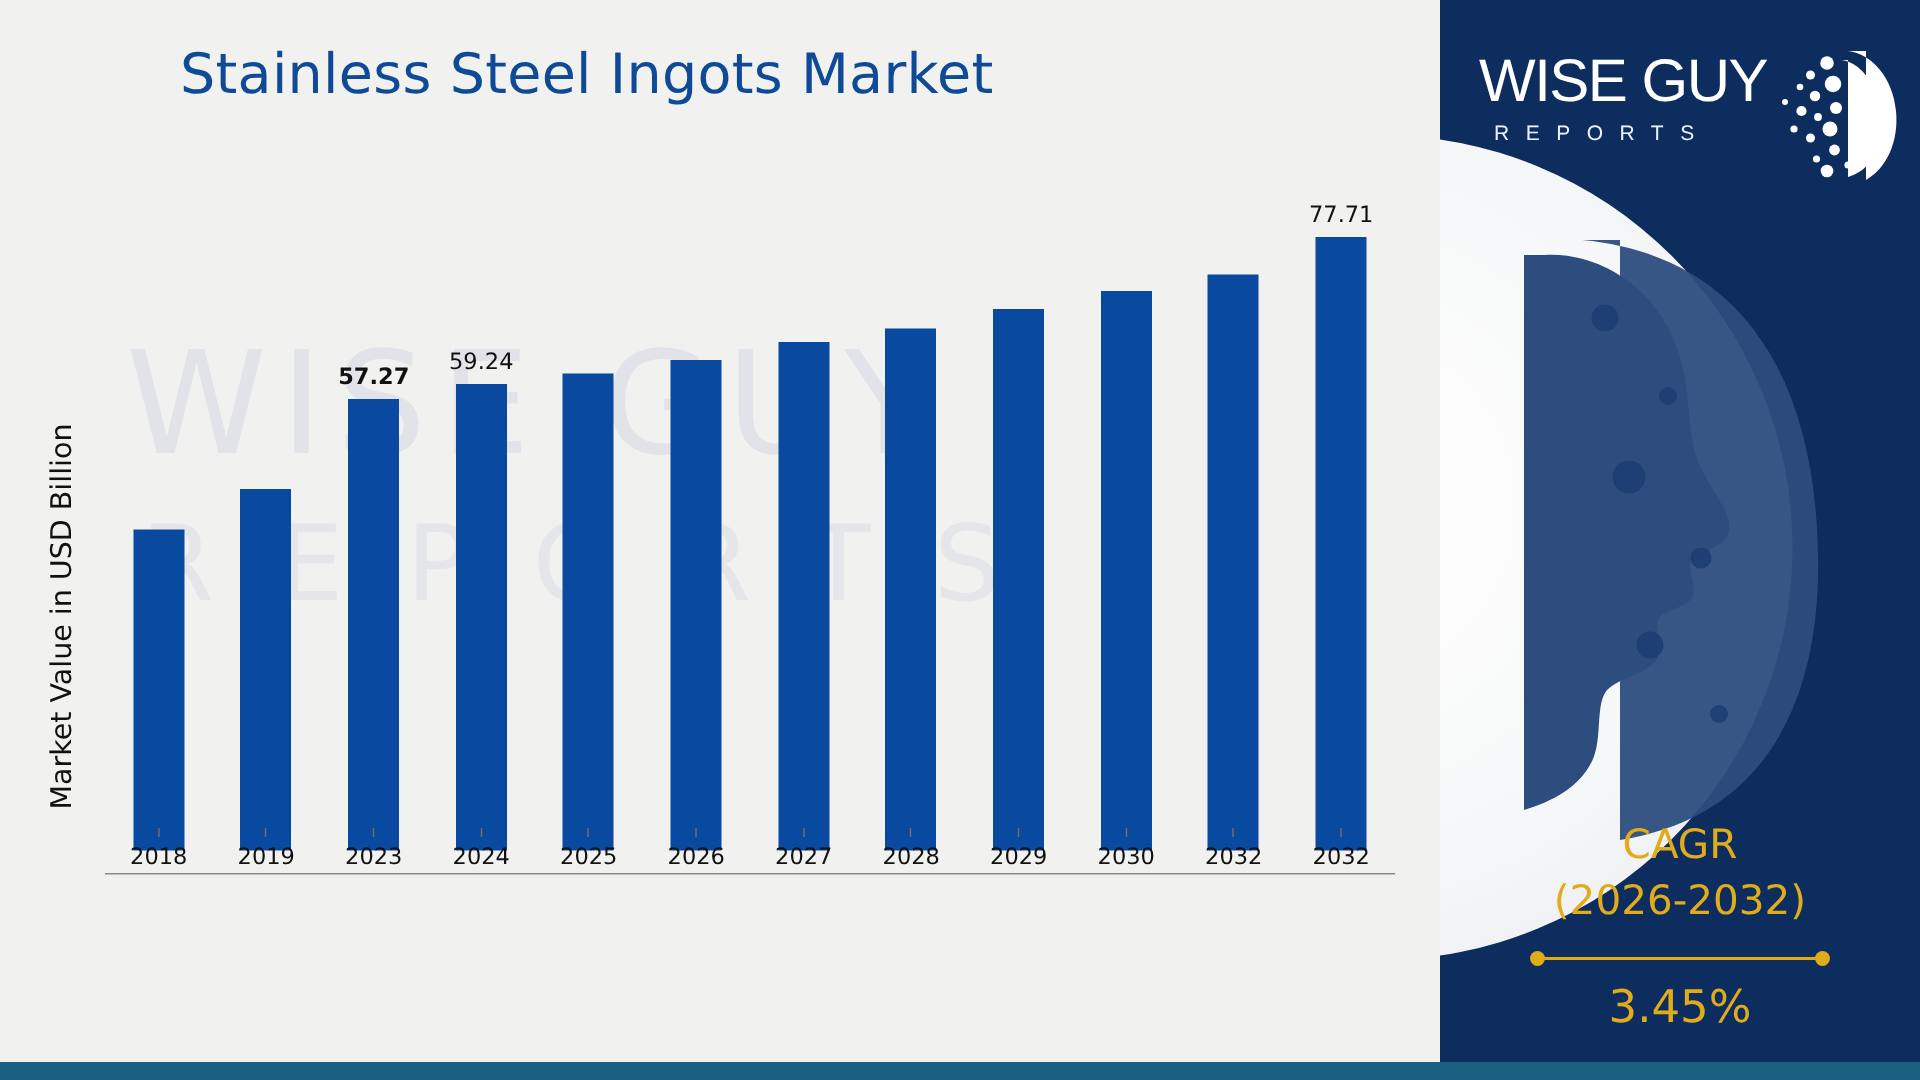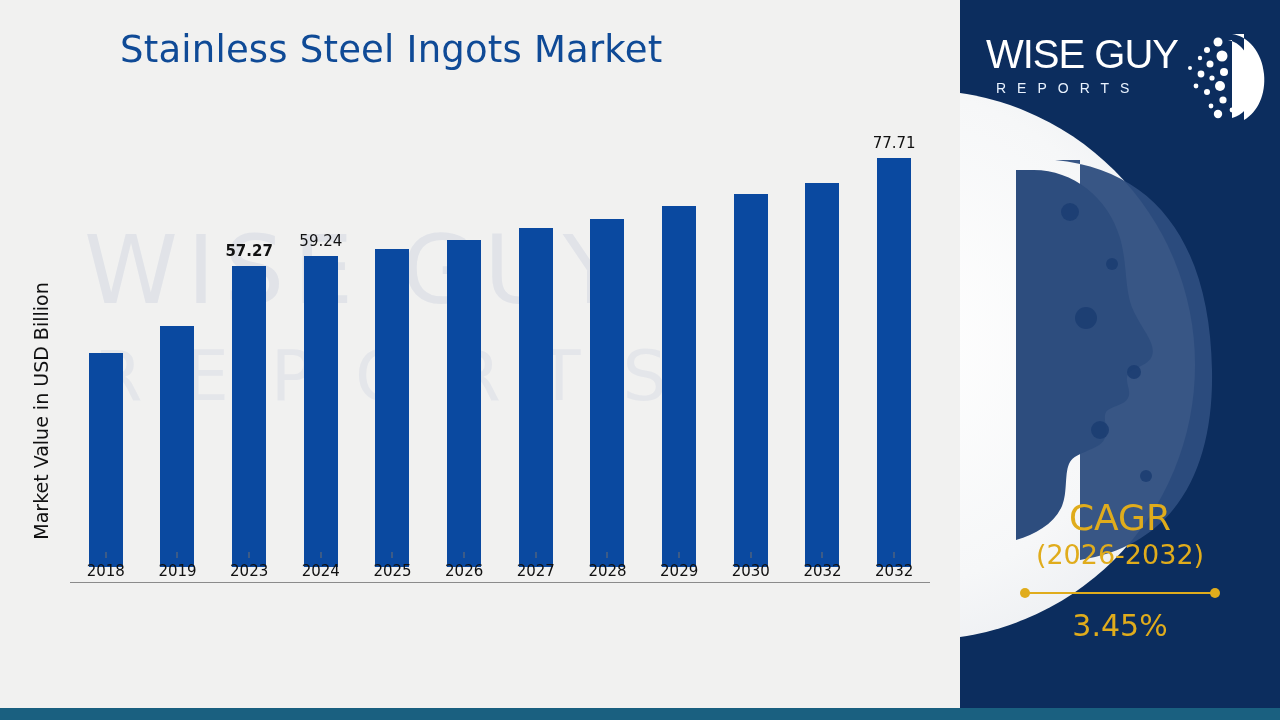--- a/index.html
+++ b/index.html
@@ -111,21 +111,21 @@
     font-size: 14px; color: #eaf3ff; letter-spacing: 11px; white-space: nowrap;
     font-family: "Liberation Sans", sans-serif;
   }
   .logo-head { position: absolute; right: 0px; top: -2px; width: 96px; height: 96px; }
 
   
   .cagr-block {
     position: absolute; left: 0; top: 500px; width: 320px; text-align: center;
   }
   .cagr-title {
-    font-size: 36px; color: #e0ac1c; line-height: 36px; white-space: nowrap;
+    font-size: 27px; color: #e0ac1c; line-height: 36px; white-space: nowrap; margin-top: 46px;
   }
   .cagr-range {
     font-size: 27px; color: #e0ac1c; line-height: 38px; white-space: nowrap;
   }
   .cagr-rule { position: relative; width: 200px; height: 14px; margin: 12px auto 6px; }
   .cagr-rule .line {
     position: absolute; left: 8px; right: 8px; top: 6px; height: 2px; background: #e0ac1c;
   }
   .cagr-rule .dot {
     position: absolute; top: 2px; width: 10px; height: 10px; border-radius: 50%;

